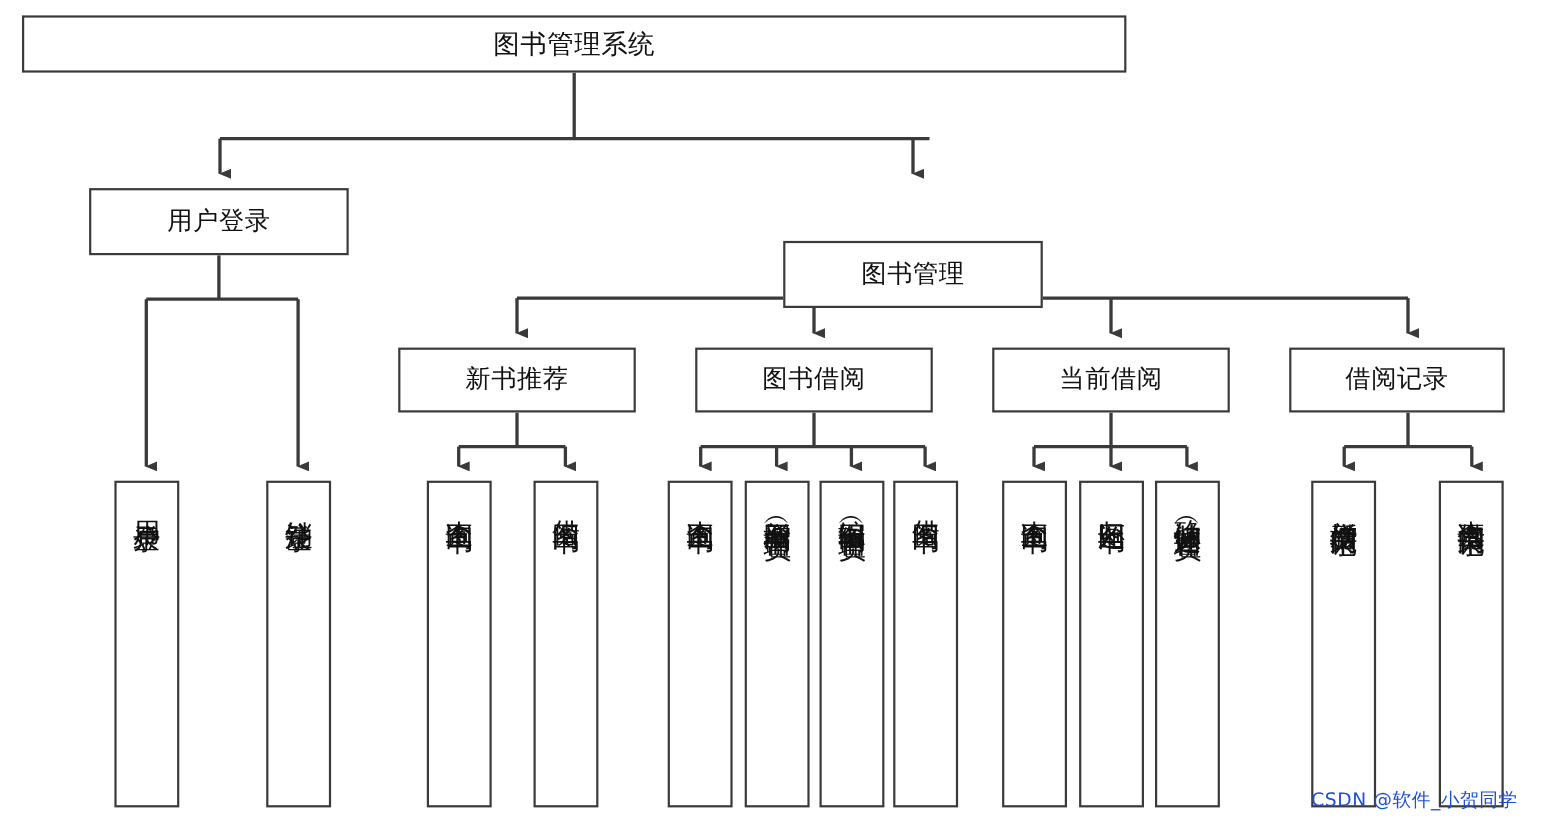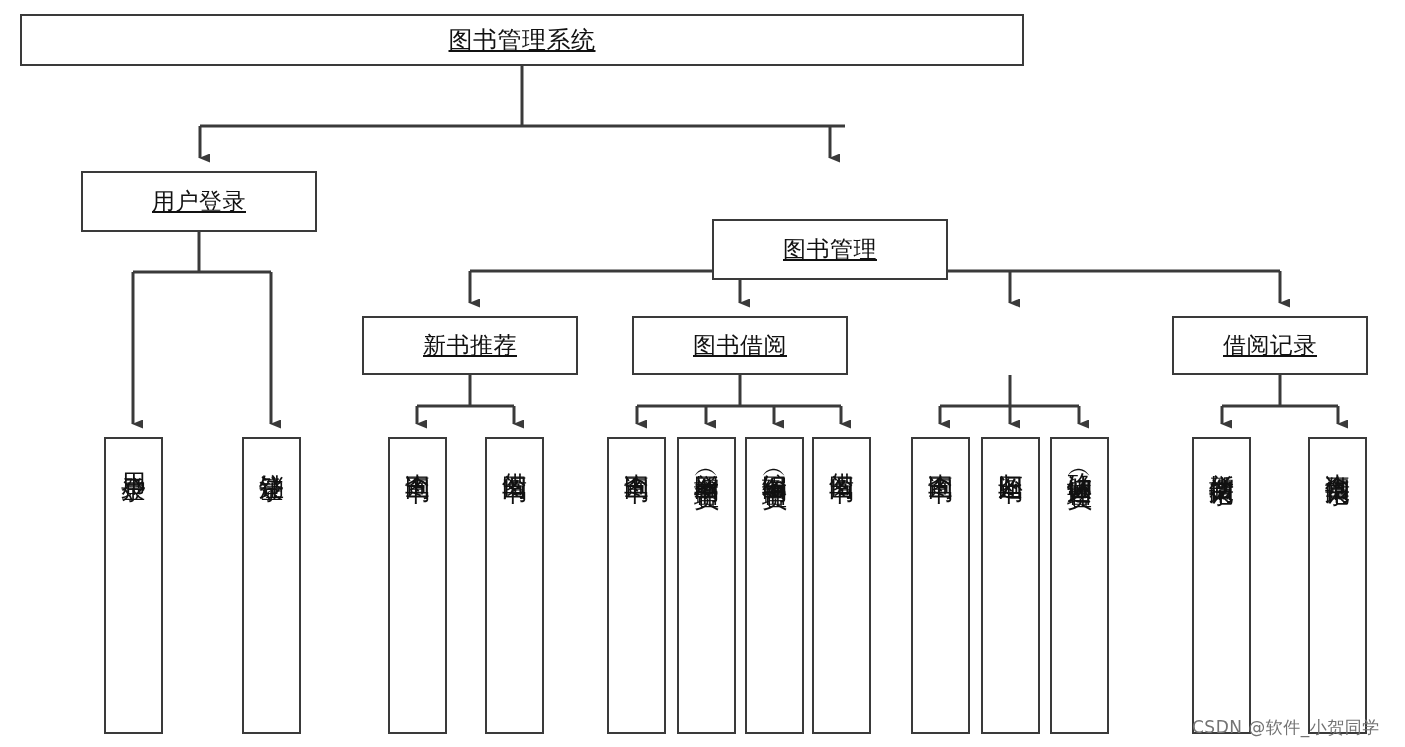--- a/index.html
+++ b/index.html
@@ -40,21 +40,20 @@
     display: block;
     text-align: center;
     line-height: 1.12;
     color: #111111;
     white-space: nowrap;
   }
   
   .node.horiz .label {
     font-size: 23px;
     letter-spacing: 0.5px;
-    text-decoration: underline;
   }
   .node.root .label {
     font-size: 24px;
   }
   
   .node.vert {
     align-items: flex-start;
     padding-top: 14px;
   }
   .node.vert .label {
@@ -63,21 +62,21 @@
     font-size: 25px;
     line-height: 1.0;
     letter-spacing: 2px;
     white-space: normal;
   }
   .node.vert.tall .label {
     font-size: 25px;
   }
   .watermark {
     position: absolute;
-    color: #737373;
+    color: #1d4ed8;
     font-size: 17px;
     white-space: nowrap;
     letter-spacing: 0.5px;
   }
 </style>
 </head>
 <body>
 
 <div id="canvas">
 
@@ -141,20 +140,23 @@
   <div class="node horiz" style="left:712px; top:171px; width:236px; height:61px;margin-top:48px;">
     <span class="label">图书管理</span>
   </div>
 
   <div class="node horiz" style="left:362px; top:316px; width:216px; height:59px;">
     <span class="label">新书推荐</span>
   </div>
   <div class="node horiz" style="left:632px; top:316px; width:216px; height:59px;">
     <span class="label">图书借阅</span>
   </div>
+  <div class="node horiz" style="left:902px; top:316px; width:216px; height:59px;">
+    <span class="label">当前借阅</span>
+  </div>
   <div class="node horiz" style="left:1172px; top:316px; width:196px; height:59px;">
     <span class="label">借阅记录</span>
   </div>
 
   <div class="node vert" style="left:104px; top:437px; width:59px; height:297px;">
     <span class="label">用户登录</span>
   </div>
   <div class="node vert" style="left:242px; top:437px; width:59px; height:297px;">
     <span class="label">注销登录</span>
   </div>

